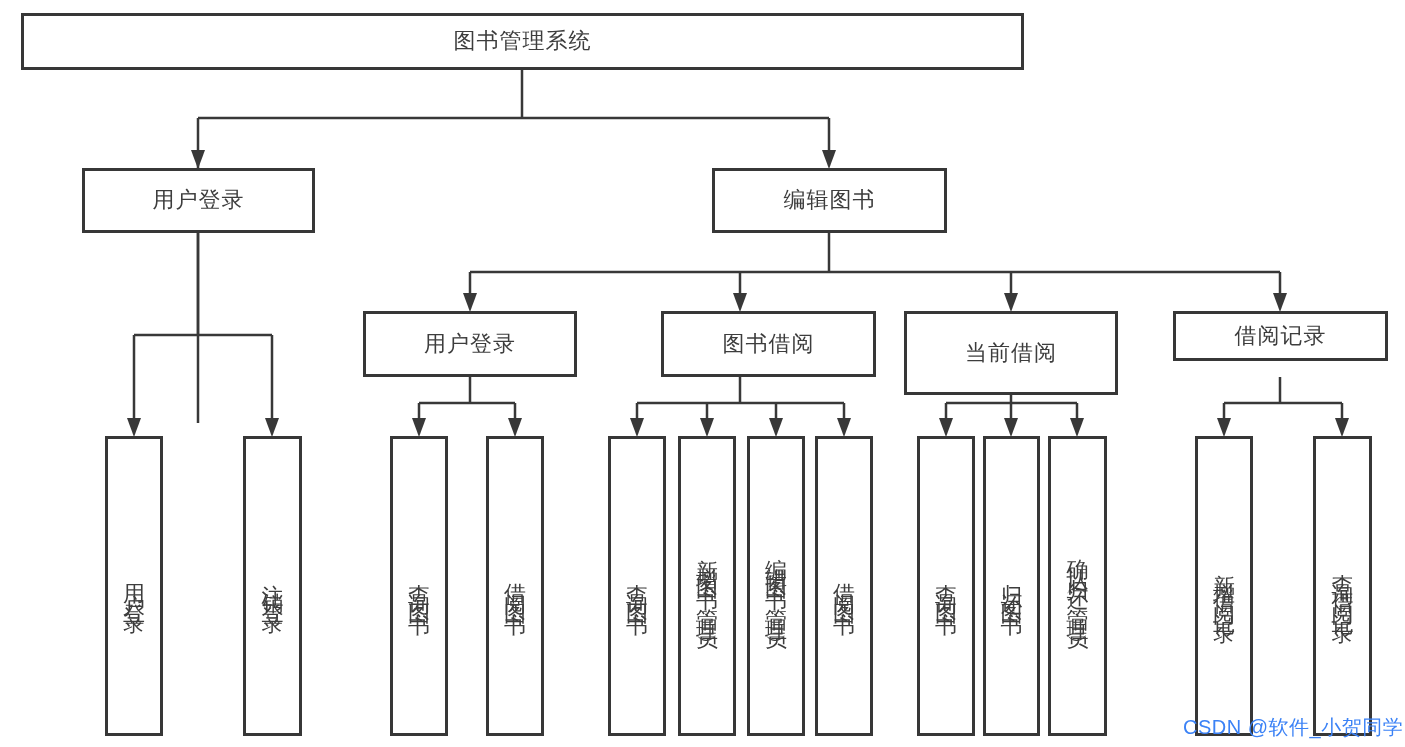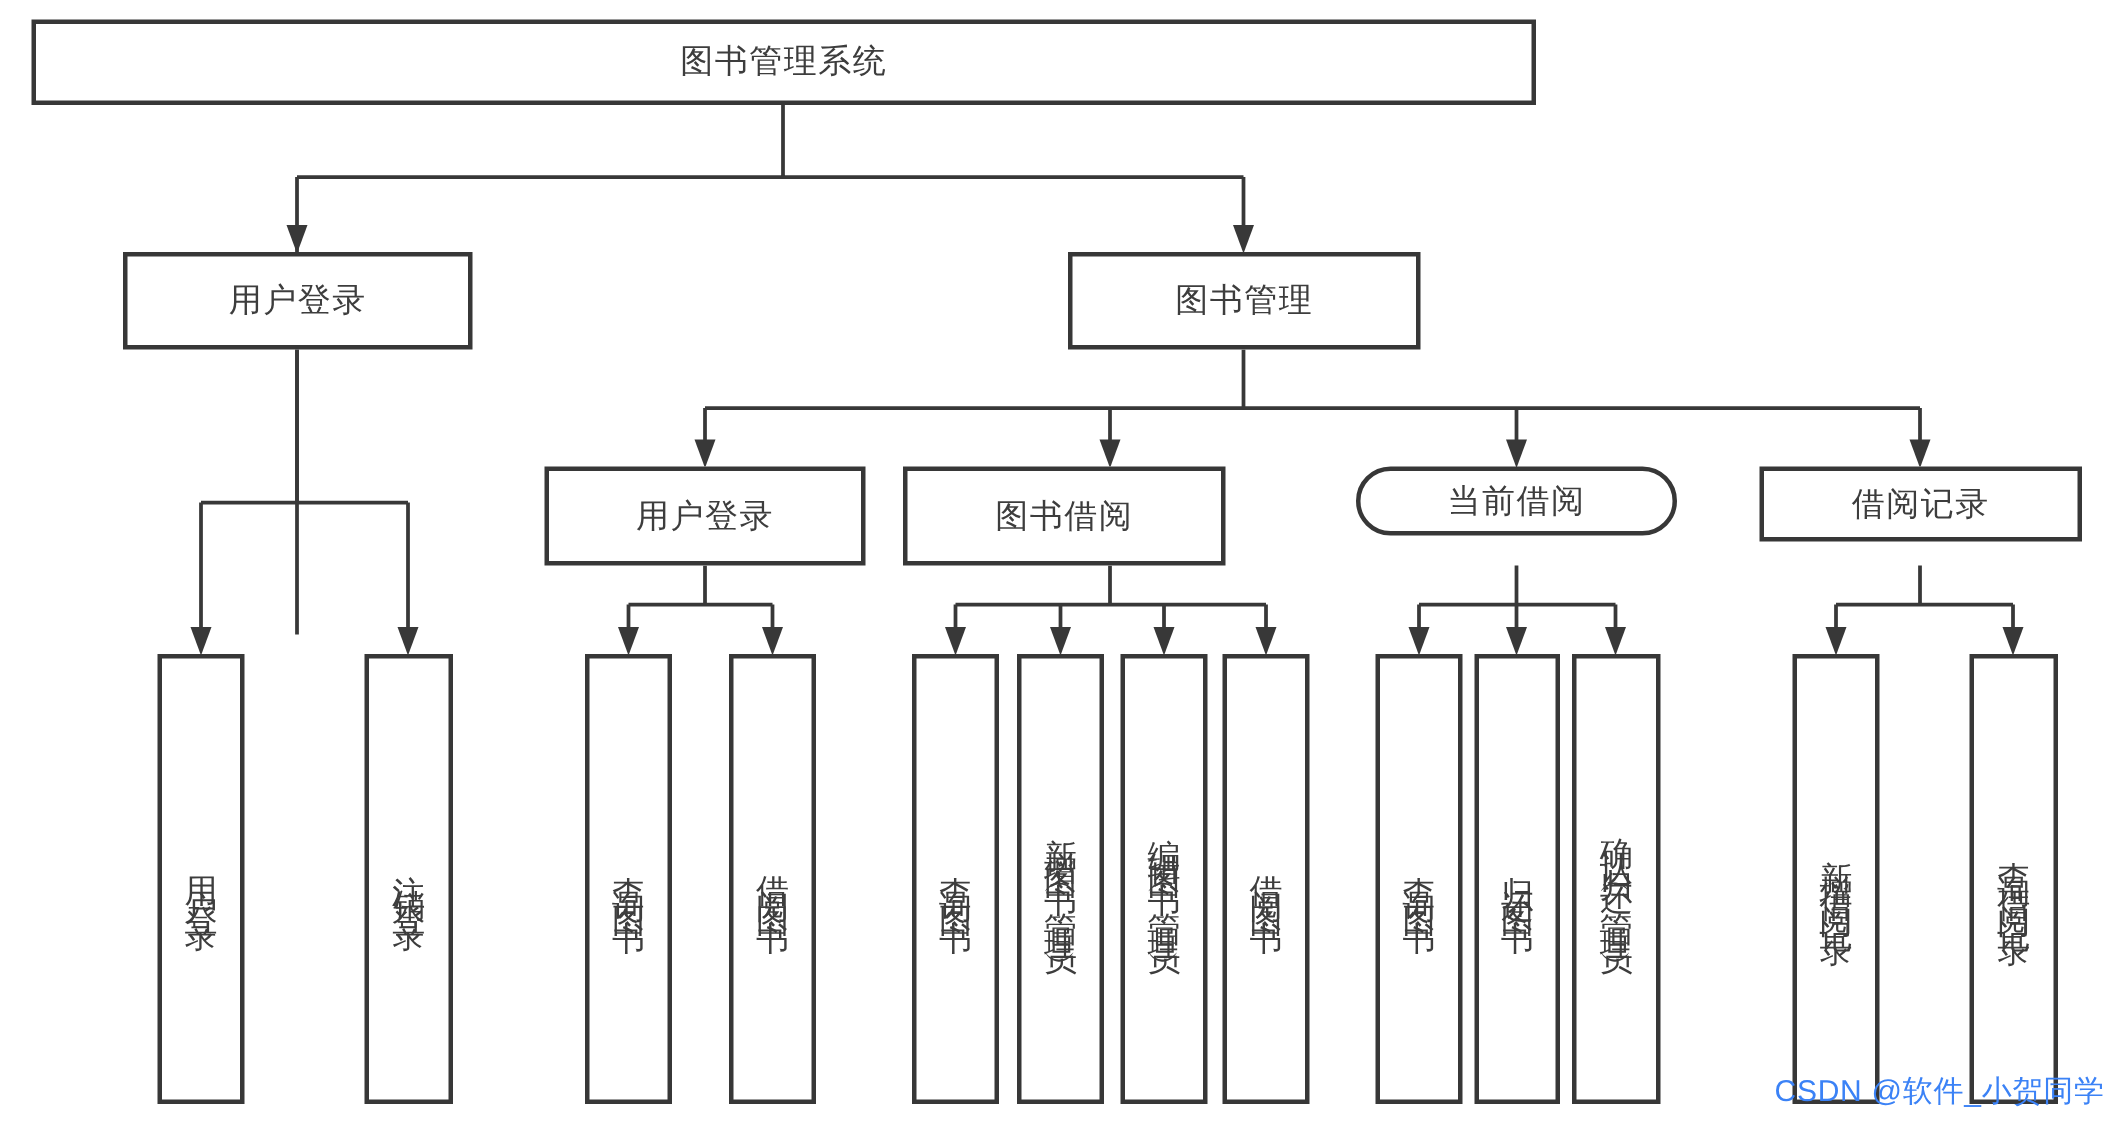--- a/index.html
+++ b/index.html
@@ -61,25 +61,25 @@
       <polygon points="1004,418 1018,418 1011,437"></polygon>
       <polygon points="1070,418 1084,418 1077,437"></polygon>
       <polygon points="1217,418 1231,418 1224,437"></polygon>
       <polygon points="1335,418 1349,418 1342,437"></polygon>
     </g>
   </svg>
 
   <div class="node h" style="left:21px; top:13px; width:1003px; height:57px;">图书管理系统</div>
 
   <div class="node h" style="left:82px; top:168px; width:233px; height:65px;">用户登录</div>
-  <div class="node h" style="left:712px; top:168px; width:235px; height:65px;">图书管理</div>
+  <div class="node h" style="left:712px; top:168px; width:235px; height:65px;">编辑图书</div>
 
   <div class="node h" style="left:363px; top:311px; width:214px; height:66px;">用户登录</div>
-  <div class="node h" style="left:602px; top:311px; width:215px; height:66px;">图书借阅</div>
-  <div class="node h" style="left:904px; top:311px; width:214px; height:46px;border-radius:29px;">当前借阅</div>
+  <div class="node h" style="left:661px; top:311px; width:215px; height:66px;">图书借阅</div>
+  <div class="node h" style="left:904px; top:311px; width:214px; height:84px;">当前借阅</div>
   <div class="node h" style="left:1173px; top:311px; width:215px; height:50px;">借阅记录</div>
 
   <div class="node v" style="left:105px; top:436px; width:58px; height:300px;">用户登录</div>
   <div class="node v" style="left:243px; top:436px; width:59px; height:300px;">注销登录</div>
 
   <div class="node v" style="left:390px; top:436px; width:58px; height:300px;">查询图书</div>
   <div class="node v" style="left:486px; top:436px; width:58px; height:300px;">借阅图书</div>
 
   <div class="node v" style="left:608px; top:436px; width:58px; height:300px;">查询图书</div>
   <div class="node v" style="left:678px; top:436px; width:58px; height:300px;">新增图书（管理员）</div>

